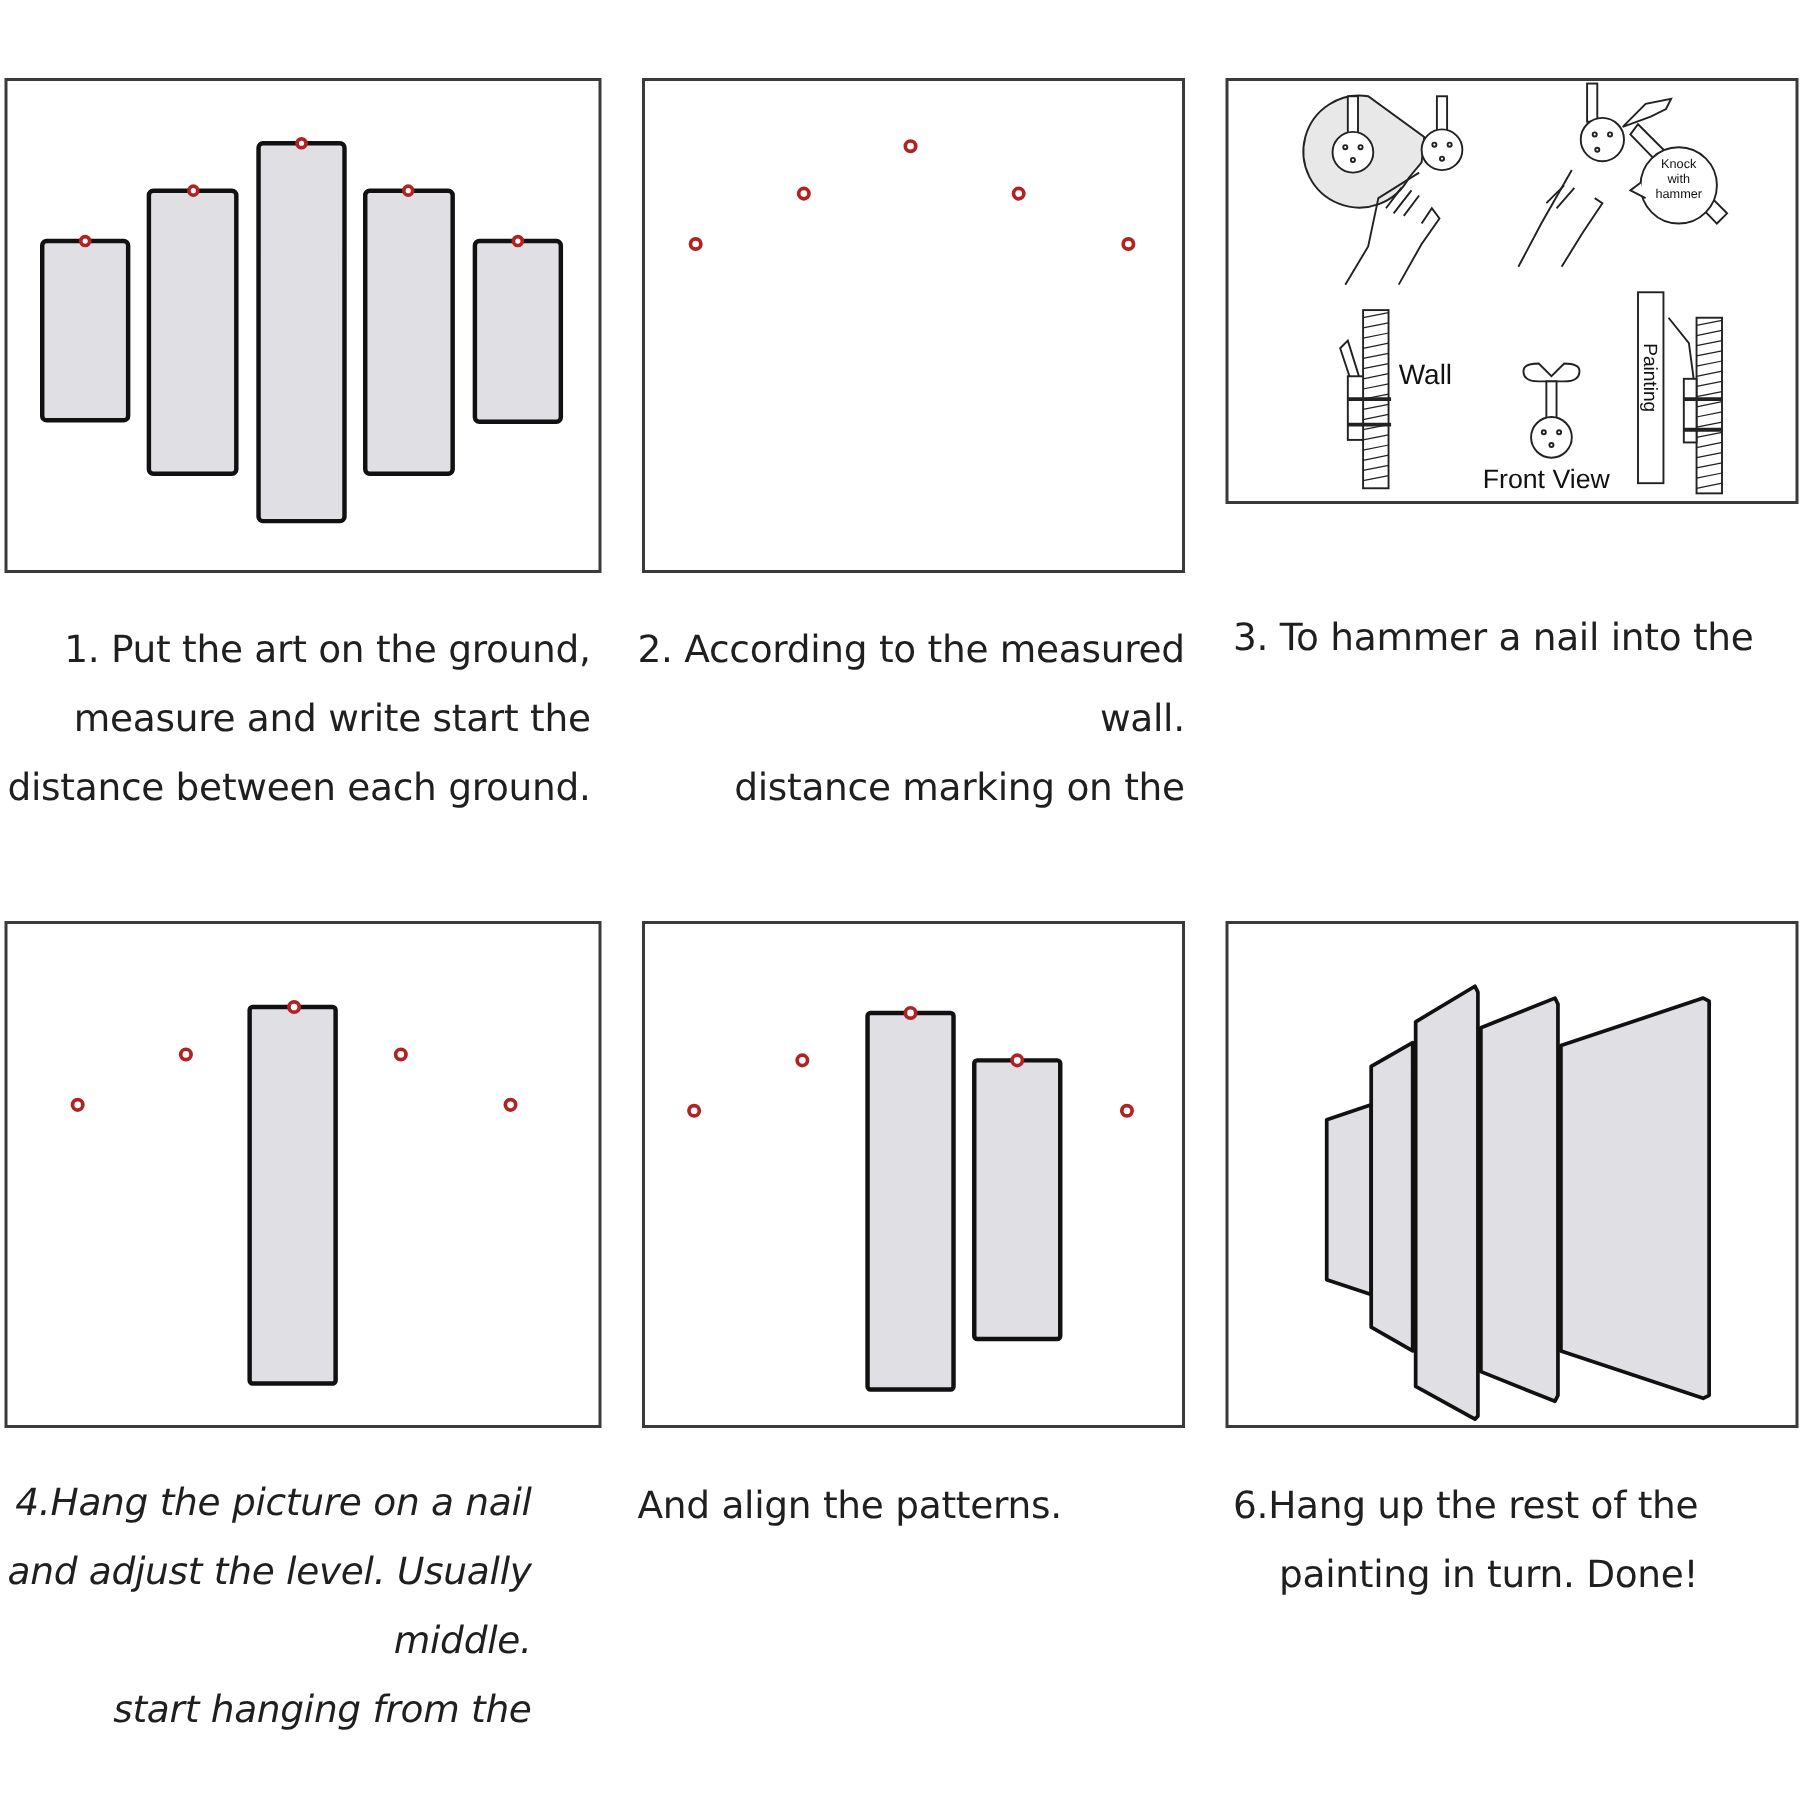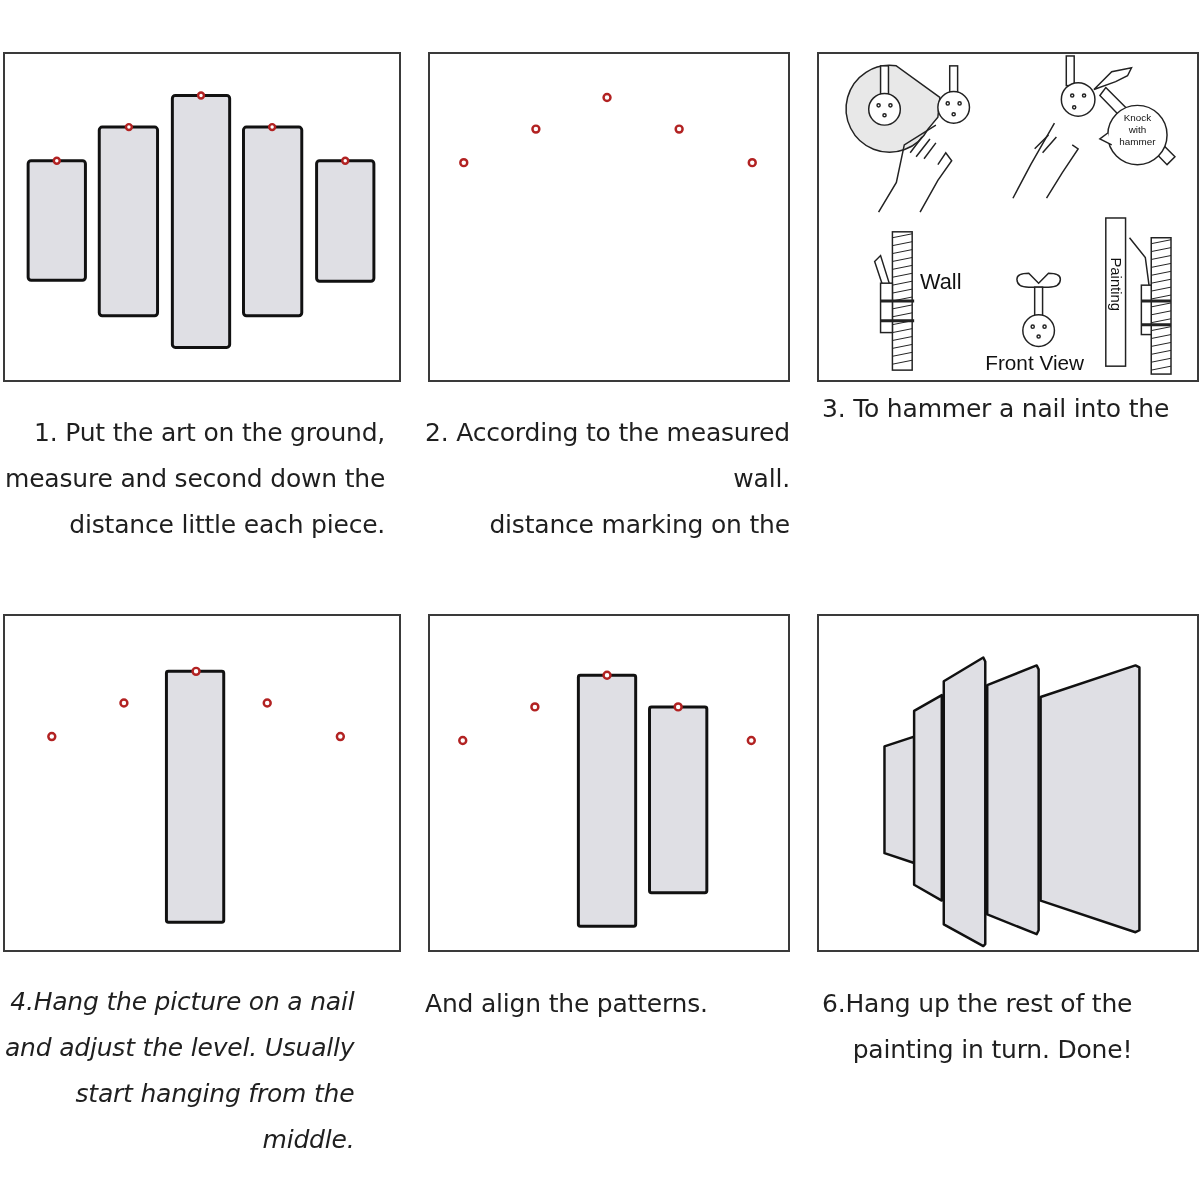--- a/index.html
+++ b/index.html
@@ -4,27 +4,27 @@
 <style>
   html, body { margin:0; padding:0; background:#ffffff; }
   body { width:1200px; height:1200px; position:relative; overflow:hidden;
          font-family:"DejaVu Sans", sans-serif; color:#1e1e1e; }
   .panel { position:absolute; background:#fff; border:2px solid #3a3a3a; box-sizing:border-box; }
   .panel svg { position:absolute; left:0; top:0; width:100%; height:100%; }
   .caption { position:absolute; font-size:25px; line-height:46px; color:#1f1f1f; letter-spacing:-0.2px;text-align:right; }
   .caption span { display:block; white-space:nowrap; }
   #p1 { left:3px;   top:52px;  width:398px; height:330px; }
   #p2 { left:428px; top:52px;  width:362px; height:330px; }
-  #p3 { left:817px; top:52px;  width:382px; height:330px;padding-left:22px; }
+  #p3 { left:817px; top:52px;  width:382px; height:284px;padding-left:22px; }
   #p4 { left:3px;   top:614px; width:398px; height:338px; }
   #p5 { left:428px; top:614px; width:362px; height:338px; }
   #p6 { left:817px; top:614px; width:382px; height:338px; }
   #c1 { left:5px;   top:410px; }
   #c2 { left:425px; top:410px; }
-  #c3 { left:822px; top:386px; }
+  #c3 { left:822px; top:402px; }
   #c4 { left:5px;   top:979px;font-style:italic; }
   #c5 { left:425px; top:981px; }
   #c6 { left:822px; top:981px; }
 </style>
 </head>
 <body>
 
 <div class="panel" id="p1">
   <svg viewBox="0 0 398 330">
     <g fill="#dfdfe4" stroke="#111" stroke-width="3">
@@ -166,36 +166,36 @@
       <polygon points="96,96 124,80 124,288 96,272"></polygon>
       <polygon points="224,82 320,50 324,52 324,318 320,320 224,288"></polygon>
       <polygon points="170,70 220,50 222,54 222,318 220,322 170,302"></polygon>
       <polygon points="126,66 166,42 168,46 168,332 166,334 126,312"></polygon>
     </g>
   </svg>
 </div>
 
 <div class="caption" id="c1">
   <span>1. Put the art on the ground,</span>
-  <span>measure and second down the</span>
-  <span>distance little each piece.</span>
+  <span>measure and write start the</span>
+  <span>distance between each ground.</span>
 </div>
 <div class="caption" id="c2">
   <span>2. According to the measured</span>
   <span>wall.</span>
   <span>distance marking on the</span>
 </div>
 <div class="caption" id="c3">
   <span>3. To hammer a nail into the</span>
 </div>
 <div class="caption" id="c4">
   <span>4.Hang the picture on a nail</span>
   <span>and adjust the level. Usually</span>
+  <span>middle.</span>
   <span>start hanging from the</span>
-  <span>middle.</span>
 </div>
 <div class="caption" id="c5">
   <span>And align the patterns.</span>
 </div>
 <div class="caption" id="c6">
   <span>6.Hang up the rest of the</span>
   <span>painting in turn. Done!</span>
 </div>
 
 </body></html>

